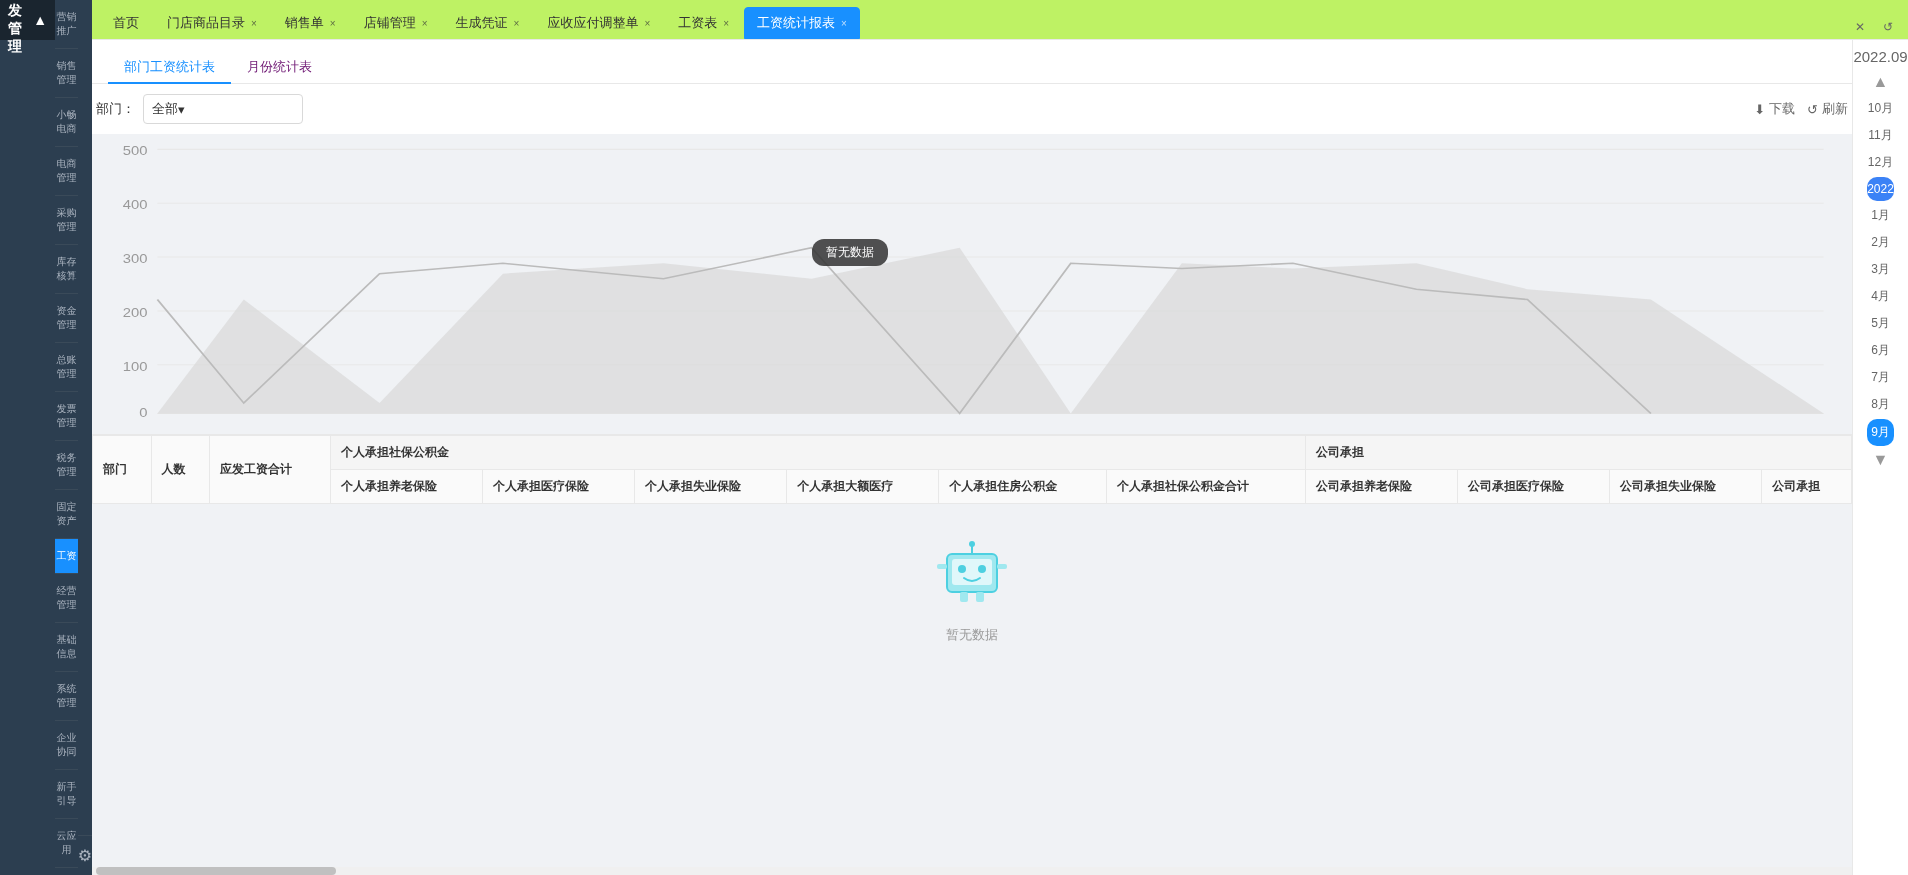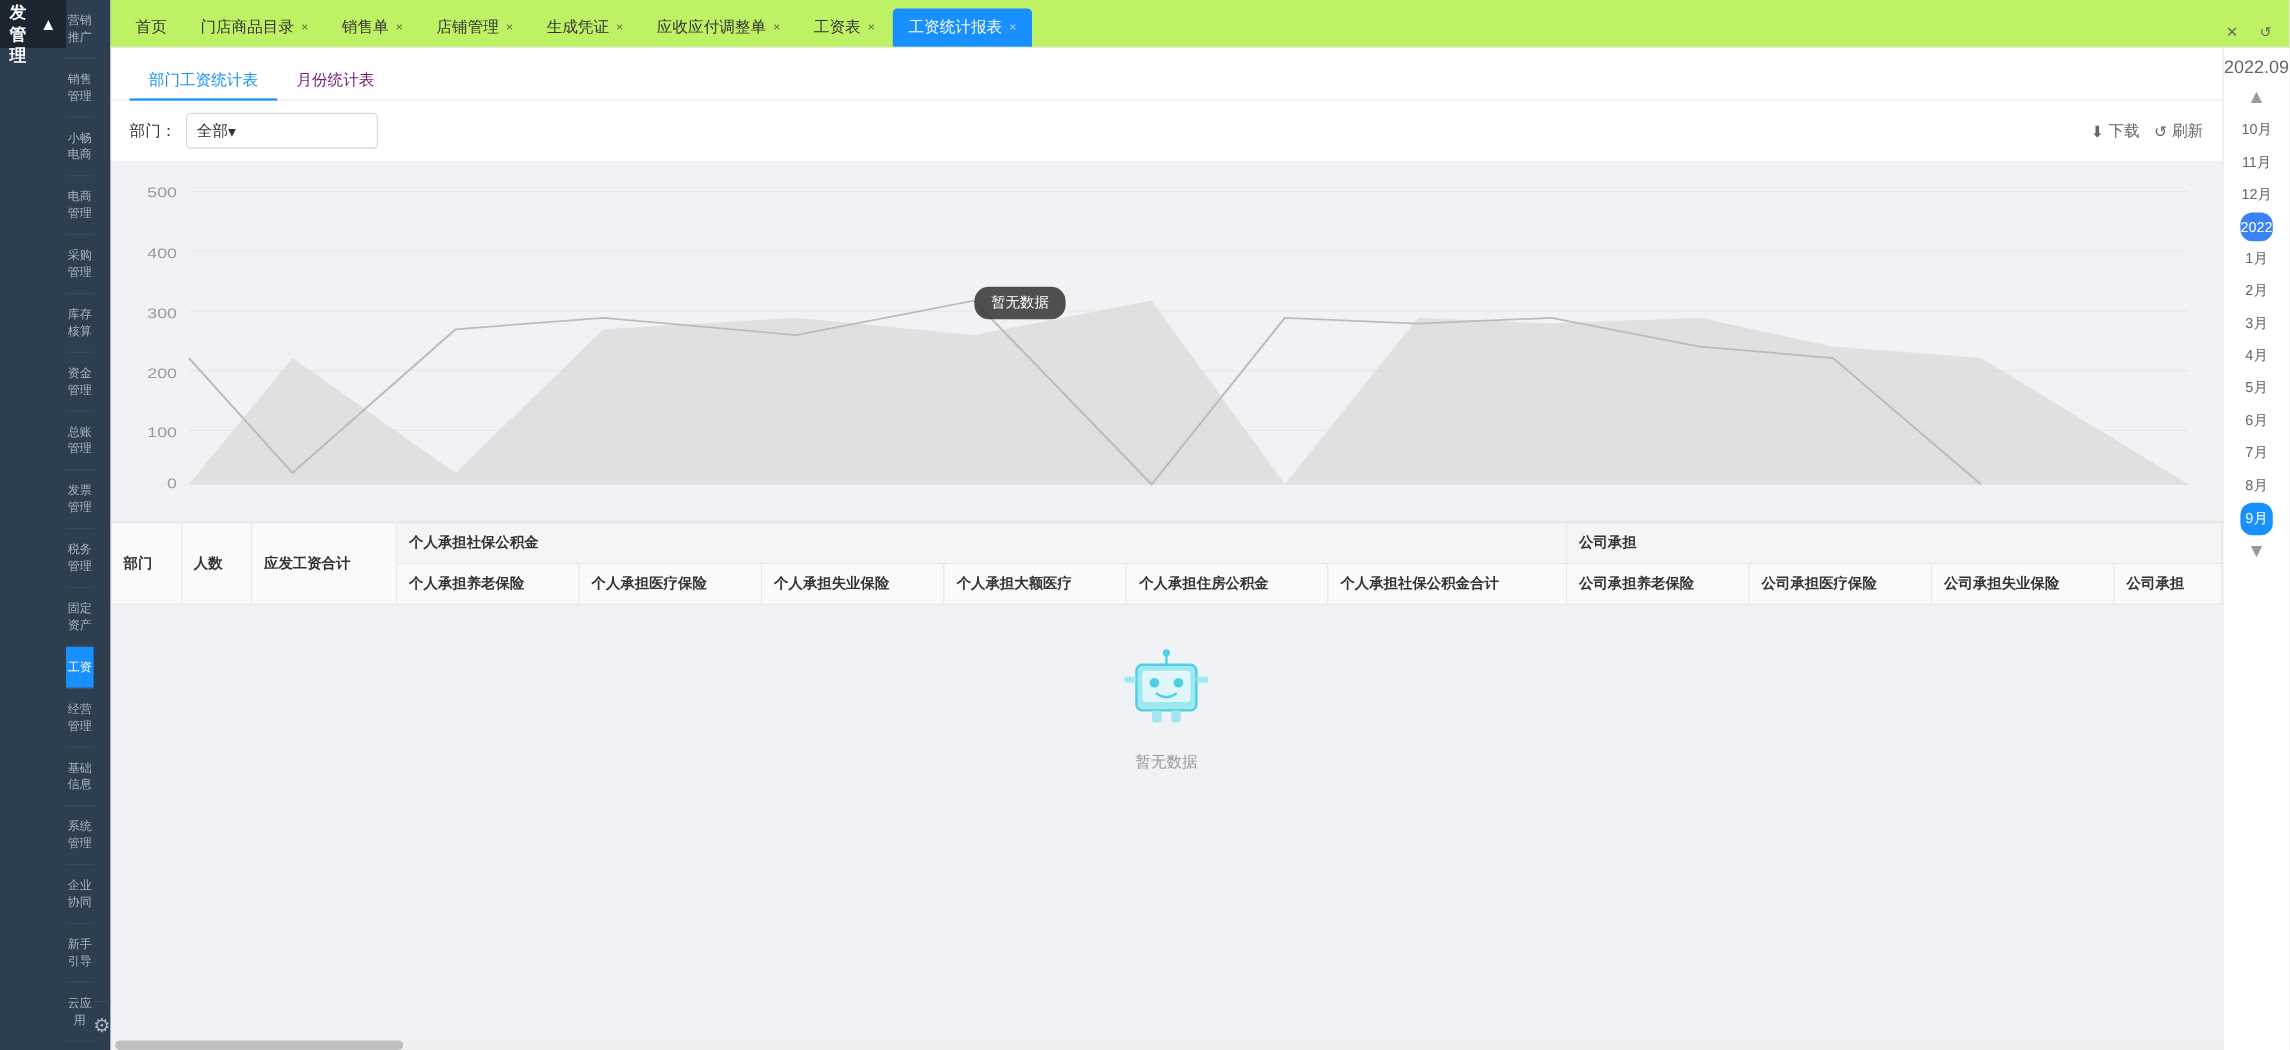--- a/index.html
+++ b/index.html
@@ -118,21 +118,21 @@
       border-bottom: 2px solid transparent;
       margin-bottom: -1px;
     }
     .sub-tab.active { color: #1890ff; border-bottom-color: #1890ff; }
 
     
     .toolbar-row {
       display: flex;
       align-items: center;
       justify-content: space-between;
-      padding: 10px 16px;
+      padding: 10px 4px;
       background: #fff;
       flex-shrink: 0;
     }
     .toolbar-left { display: flex; align-items: center; gap: 8px; }
     .toolbar-label { font-size: 13px; color: #333; }
     .select-box {
       width: 160px;
       height: 30px;
       border: 1px solid #d9d9d9;
       border-radius: 4px;
@@ -150,21 +150,21 @@
       display: flex;
       align-items: center;
       gap: 4px;
       color: #666;
       cursor: pointer;
       font-size: 13px;
     }
 
     
     .chart-area {
-      padding: 16px 16px;
+      padding: 5px 16px;
       flex-shrink: 0;
       position: relative;
       height: 300px;
     }
     .chart-svg {
       width: 100%;
       height: 100%;
     }
 
     

